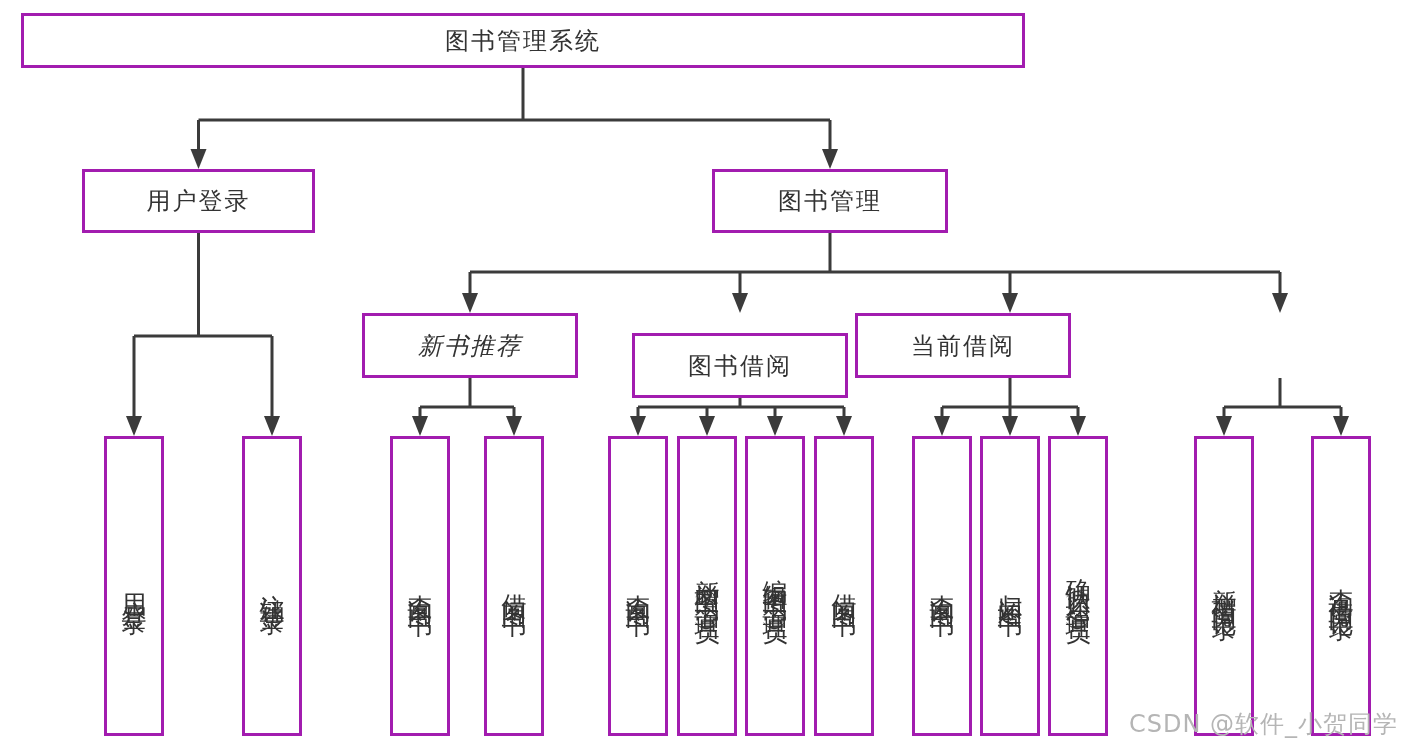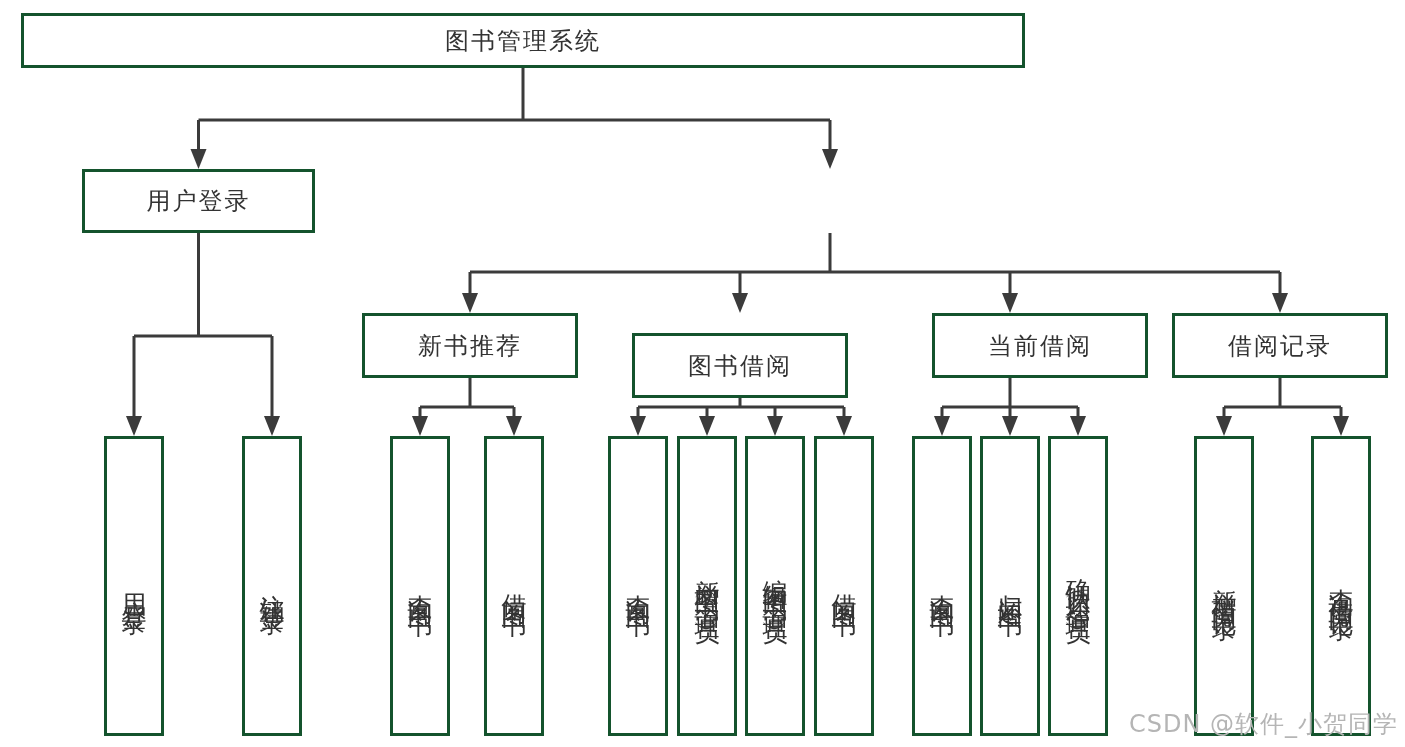--- a/index.html
+++ b/index.html
@@ -18,21 +18,21 @@
   #wires {
     position: absolute;
     left: 0; top: 0;
     width: 1405px; height: 747px;
     pointer-events: none;
   }
   .box {
     position: absolute;
     box-sizing: border-box;
     background: #ffffff;
-    border: 3px solid #14532d;
+    border: 3px solid #a21caf;
     display: flex;
     align-items: center;
     justify-content: center;
     color: #333333;
   }
   .box.h {
     font-size: 24px;
     letter-spacing: 2px;
     white-space: nowrap;
   }
@@ -106,32 +106,32 @@
     </g>
   </svg>
 
   <div class="box h root">
     <span>图书管理系统</span>
   </div>
 
   <div class="box h lvl2" style="left:82px; width:233px;">
     <span>用户登录</span>
   </div>
+  <div class="box h lvl2" style="left:712px; width:236px;">
+    <span>图书管理</span>
+  </div>
 
-  <div class="box h lvl3" style="left:362px;">
+  <div class="box h lvl3" style="left:362px;font-style:italic;">
     <span>新书推荐</span>
   </div>
   <div class="box h lvl3" style="left:632px;margin-top:20px;">
     <span>图书借阅</span>
   </div>
-  <div class="box h lvl3" style="left:932px;">
+  <div class="box h lvl3" style="left:855px;">
     <span>当前借阅</span>
-  </div>
-  <div class="box h lvl3" style="left:1172px;">
-    <span>借阅记录</span>
   </div>
 
   <div class="box leaf" style="left:104px;">
     <span class="vtext">用户登录</span>
   </div>
   <div class="box leaf" style="left:242px;">
     <span class="vtext">注销登录</span>
   </div>
 
   <div class="box leaf" style="left:390px;">

